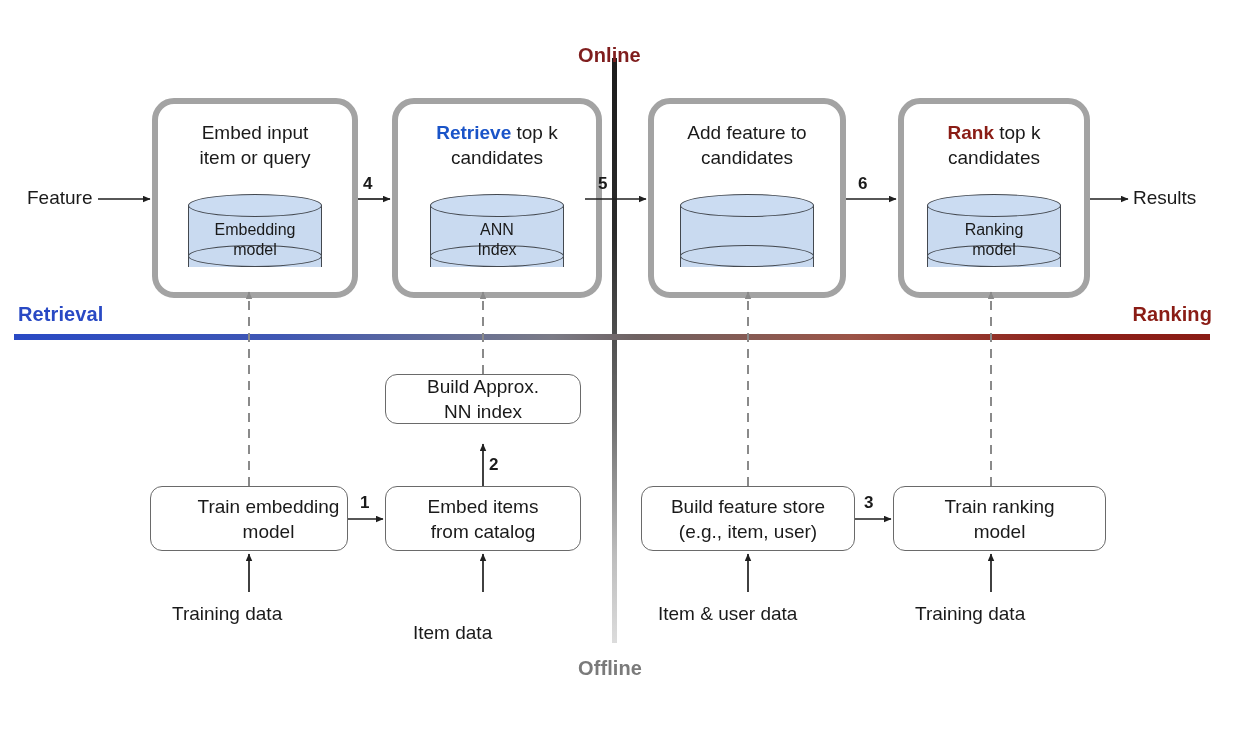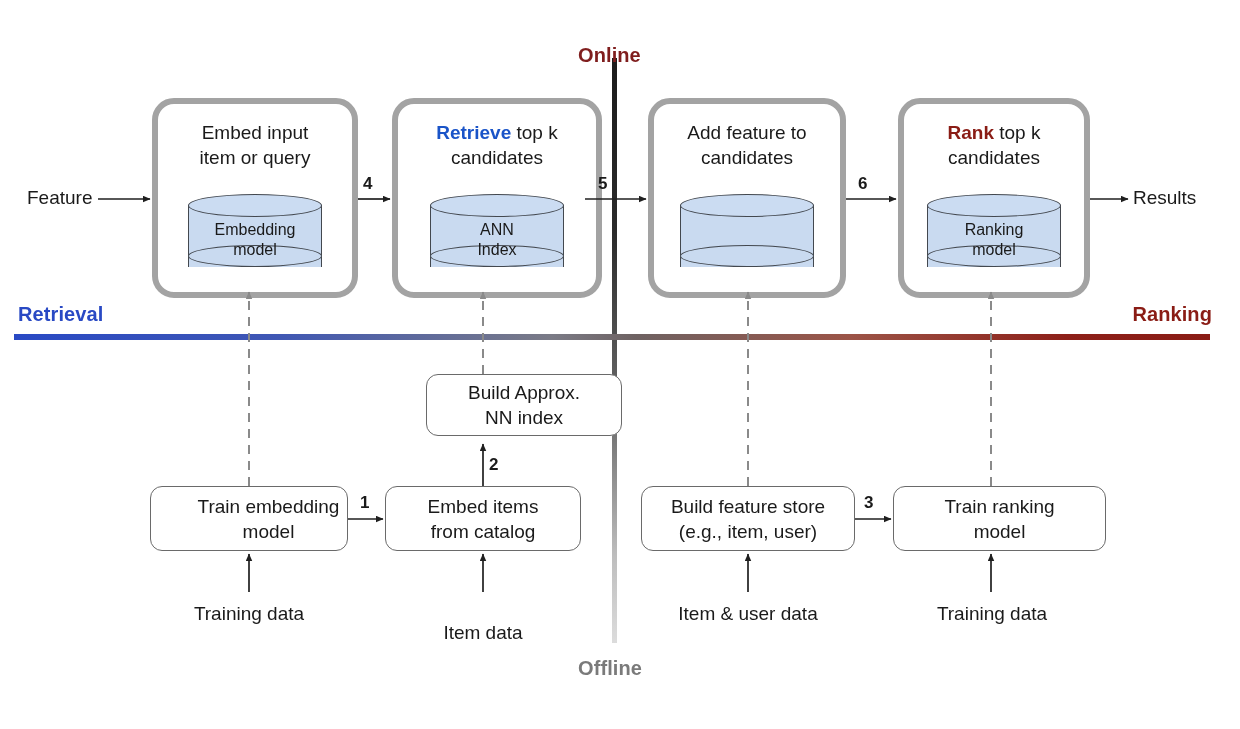--- a/index.html
+++ b/index.html
@@ -135,21 +135,21 @@
     line-height: 25px;
     color: #1a1a1a;
   }
 
   
   .caption {
     position: absolute;
     font-size: 19px;
     color: #1a1a1a;
     white-space: nowrap;
-    text-align: center;
+    text-align: left;
   }
 
   
   .arrow-num {
     position: absolute;
     font-size: 17px;
     font-weight: 600;
     color: #1a1a1a;
   }
   svg.overlay {
@@ -232,21 +232,21 @@
       <div class="cyl-body"></div>
       <div class="cyl-bottom"></div>
       <div class="cyl-top"></div>
       <div class="cyl-label">
         <span>Ranking</span><br>
         <span>model</span>
       </div>
     </div>
   </div>
 
-  <div class="offline-box" style="left:385px; top:374px; width:196px; height:62px;margin-left:41px;">
+  <div class="offline-box" style="left:385px; top:374px; width:196px; height:50px;">
     <div>
       <span>Build Approx.</span><br>
       <span>NN index</span>
     </div>
   </div>
 
   <div class="offline-box" style="left:150px; top:486px; width:198px; height:65px;padding-left:39px;">
     <div>
       <span>Train embedding</span><br>
       <span>model</span>

